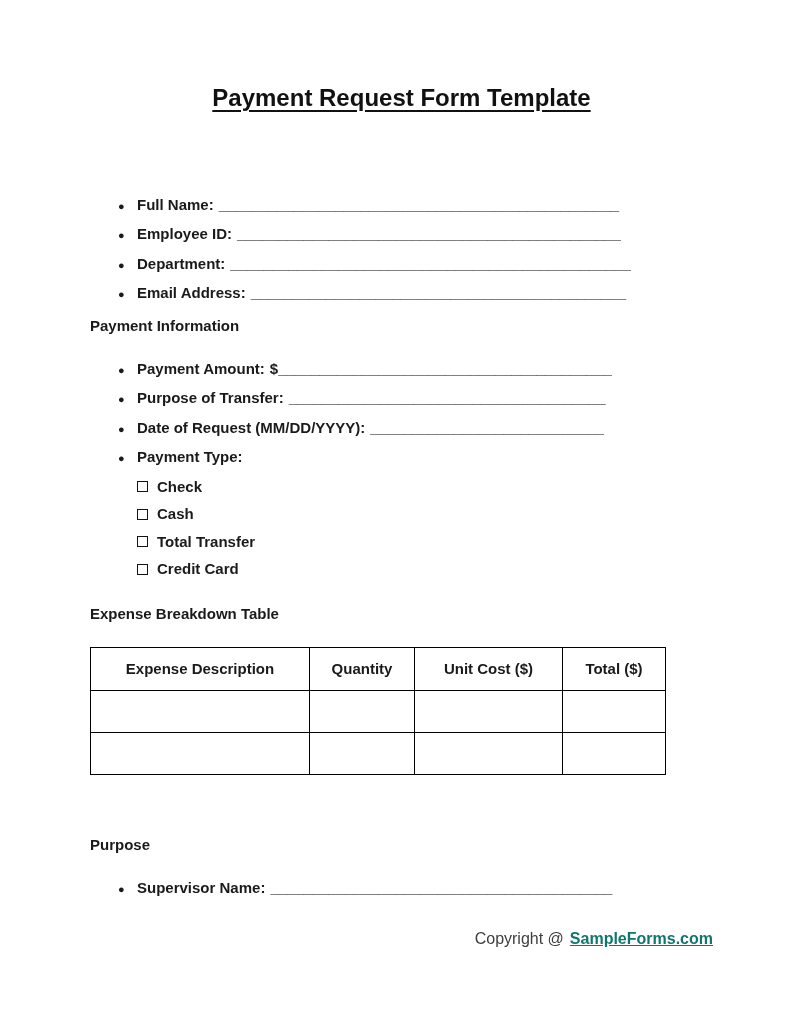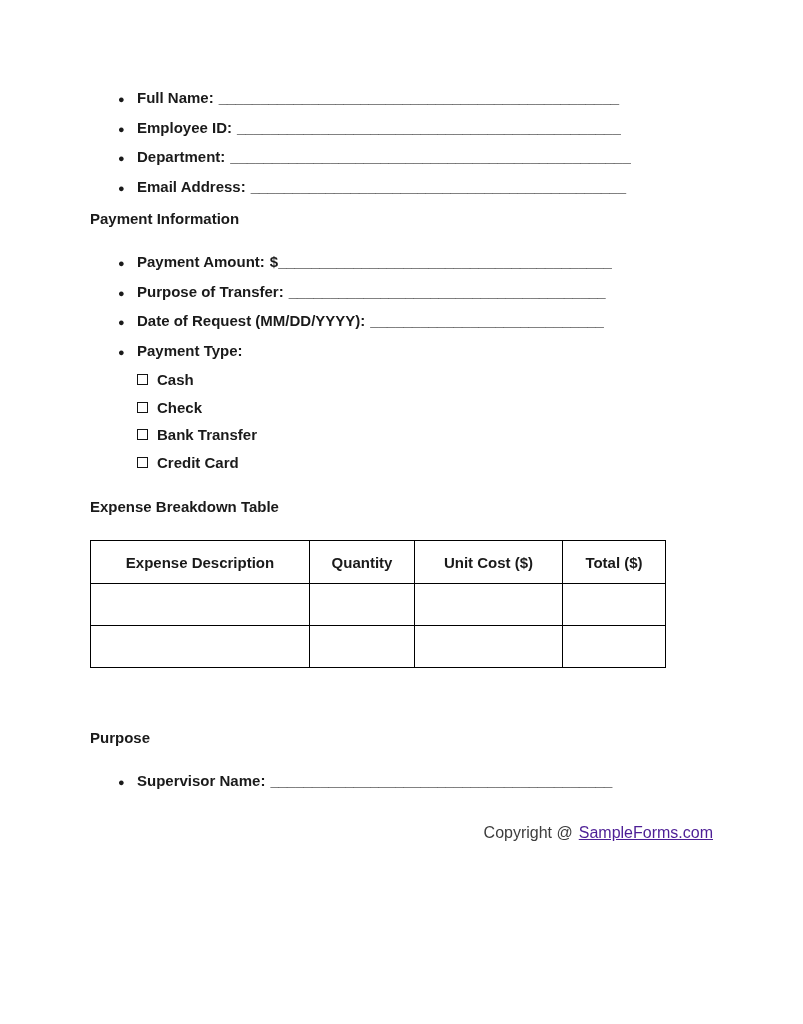--- a/index.html
+++ b/index.html
@@ -98,31 +98,32 @@
   .col-total { width: 103px; }
   .footer {
     margin-top: 26px;
     text-align: right;
     font-size: 16px;
     line-height: 19px;
     color: #3d3d3d;
   }
   .copyright { margin-right: 6px; }
   .footer-link {
-    color: #4c1d95;
-    font-weight: normal;
+    color: #0f766e;
+    font-weight: bold;
     text-decoration: underline;
     cursor: pointer;
   }
 </style>
 </head>
 <body>
 
 <div class="page">
 
+  <h1 class="doc-title">Payment Request Form Template</h1>
 
   <ul class="field-list">
     <li class="field-item">
       <span class="bullet">●</span>
       <span class="field-label">Full Name:</span>
       <span class="blank">________________________________________________</span>
     </li>
     <li class="field-item">
       <span class="bullet">●</span>
       <span class="field-label">Employee ID:</span>
@@ -156,29 +157,29 @@
       <span class="bullet">●</span>
       <span class="field-label">Date of Request (MM/DD/YYYY):</span>
       <span class="blank">____________________________</span>
     </li>
     <li class="field-item">
       <span class="bullet">●</span>
       <span class="field-label">Payment Type:</span>
     </li>
     <li class="checkbox-row">
       <span class="checkbox"></span>
+      <span class="checkbox-label">Check</span>
+    </li>
+    <li class="checkbox-row">
+      <span class="checkbox"></span>
       <span class="checkbox-label">Cash</span>
     </li>
     <li class="checkbox-row">
       <span class="checkbox"></span>
-      <span class="checkbox-label">Check</span>
-    </li>
-    <li class="checkbox-row">
-      <span class="checkbox"></span>
-      <span class="checkbox-label">Bank Transfer</span>
+      <span class="checkbox-label">Total Transfer</span>
     </li>
     <li class="checkbox-row">
       <span class="checkbox"></span>
       <span class="checkbox-label">Credit Card</span>
     </li>
   </ul>
 
   <h2 class="section-heading mt-expense">Expense Breakdown Table</h2>
   <table class="expense-table">
     <colgroup>

